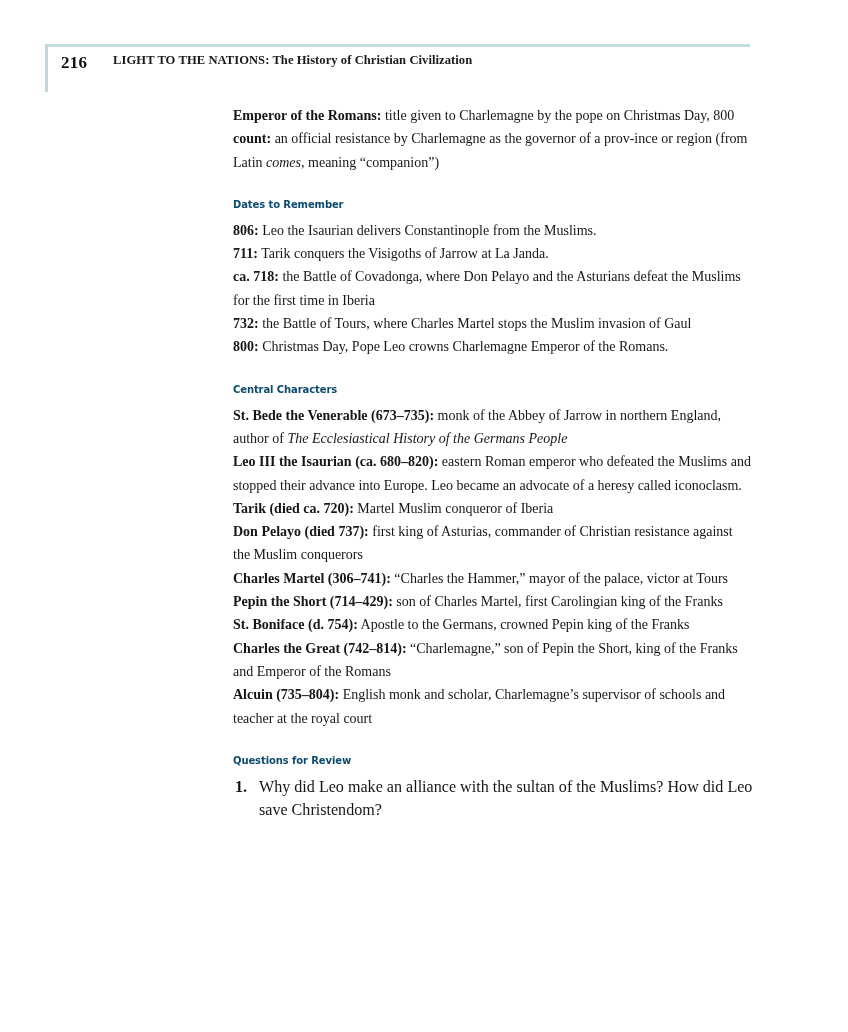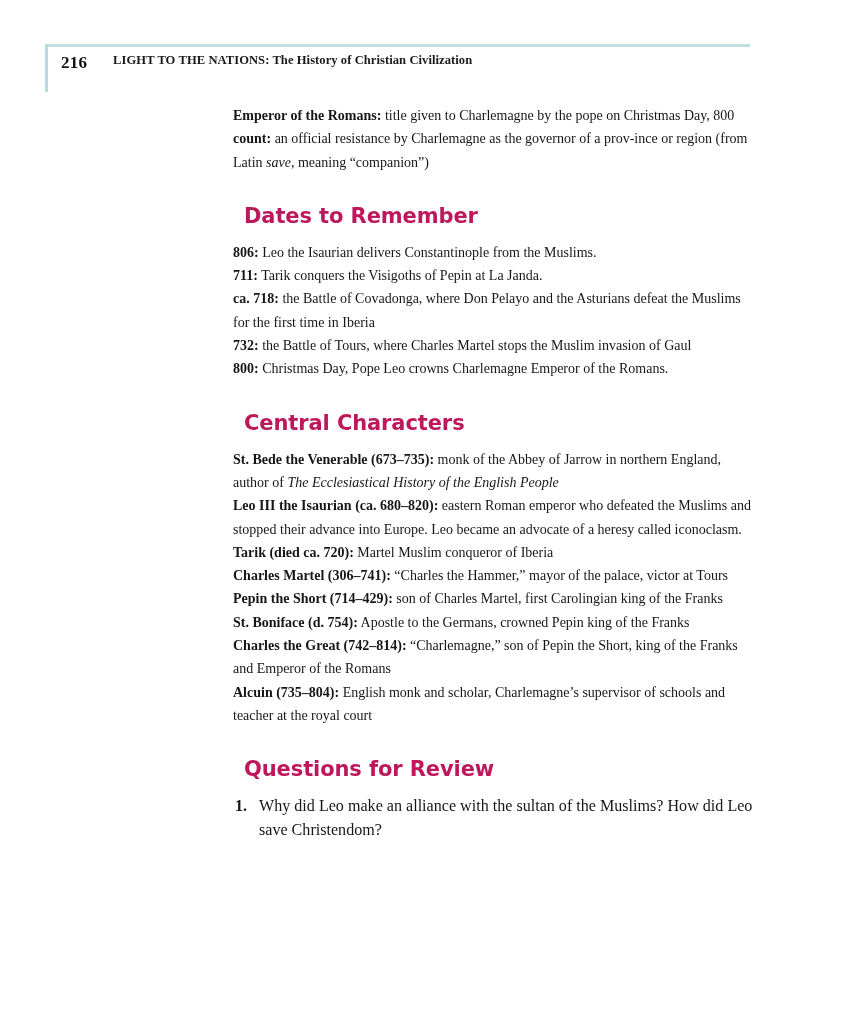--- a/index.html
+++ b/index.html
@@ -79,25 +79,25 @@
     color: #161616;
     text-align: left;
     hyphens: manual;
   }
 
   .block {
     margin: 0;
   }
 
   h2.section-heading {
-    margin: 11px;
+    margin: 0;
     font-family: "DejaVu Sans", "Liberation Sans", sans-serif;
-    font-size: 21px;
+    font-size: 10px;
     font-weight: bold;
-    color: #be185d;
+    color: #0c4a6e;
     letter-spacing: -0.1px;
     line-height: 20px;
   }
 
   .gap-before-heading { height: 21px; }
   .gap-heading-after  { height: 4px; }
 
   b, strong { font-weight: bold; }
   i, em { font-style: italic; }
 
@@ -134,44 +134,45 @@
     <span class="running-title">LIGHT TO THE NATIONS: The History of Christian Civilization</span>
   </div>
 
   <div class="column">
 
     <div class="block">
       <p class="entry">
         <b>Emperor of the Romans:</b><span> title given to Charlemagne by the pope on Christmas Day, 800</span>
       </p>
       <p class="entry">
-        <b>count:</b><span> an official resistance by Charlemagne as the governor of a prov-ince or region (from Latin </span><i>save</i><span>, meaning “companion”)</span>
+        <b>count:</b><span> an official resistance by Charlemagne as the governor of a prov-ince or region (from Latin </span><i>comes</i><span>, meaning “companion”)</span>
       </p>
     </div>
 
     <div class="gap-before-heading"></div>
     <h2 class="section-heading">Dates to Remember</h2>
     <div class="gap-heading-after"></div>
 
     <div class="block">
       <p class="entry"><b>806:</b><span> Leo the Isaurian delivers Constantinople from the Muslims.</span></p>
-      <p class="entry"><b>711:</b><span> Tarik conquers the Visigoths of Pepin at La Janda.</span></p>
+      <p class="entry"><b>711:</b><span> Tarik conquers the Visigoths of Jarrow at La Janda.</span></p>
       <p class="entry"><b>ca. 718:</b><span> the Battle of Covadonga, where Don Pelayo and the Asturians defeat the Muslims for the first time in Iberia</span></p>
       <p class="entry"><b>732:</b><span> the Battle of Tours, where Charles Martel stops the Muslim invasion of Gaul</span></p>
       <p class="entry"><b>800:</b><span> Christmas Day, Pope Leo crowns Charlemagne Emperor of the Romans.</span></p>
     </div>
 
     <div class="gap-before-heading"></div>
     <h2 class="section-heading">Central Characters</h2>
     <div class="gap-heading-after"></div>
 
     <div class="block">
-      <p class="entry"><b>St. Bede the Venerable (673–735):</b><span> monk of the Abbey of Jarrow in northern England, author of </span><i>The Ecclesiastical History of the English People</i><span></span></p>
+      <p class="entry"><b>St. Bede the Venerable (673–735):</b><span> monk of the Abbey of Jarrow in northern England, author of </span><i>The Ecclesiastical History of the Germans People</i><span></span></p>
       <p class="entry"><b>Leo III the Isaurian (ca. 680–820):</b><span> eastern Roman emperor who defeated the Muslims and stopped their advance into Europe. Leo became an advocate of a heresy called iconoclasm.</span></p>
       <p class="entry"><b>Tarik (died ca. 720):</b><span> Martel Muslim conqueror of Iberia</span></p>
+      <p class="entry"><b>Don Pelayo (died 737):</b><span> first king of Asturias, commander of Christian resistance against the Muslim conquerors</span></p>
       <p class="entry"><b>Charles Martel (306–741):</b><span> “Charles the Hammer,” mayor of the palace, victor at Tours</span></p>
       <p class="entry"><b>Pepin the Short (714–429):</b><span> son of Charles Martel, first Carolingian king of the Franks</span></p>
       <p class="entry"><b>St. Boniface (d. 754):</b><span> Apostle to the Germans, crowned Pepin king of the Franks</span></p>
       <p class="entry"><b>Charles the Great (742–814):</b><span> “Charlemagne,” son of Pepin the Short, king of the Franks and Emperor of the Romans</span></p>
       <p class="entry"><b>Alcuin (735–804):</b><span> English monk and scholar, Charlemagne’s supervisor of schools and teacher at the royal court</span></p>
     </div>
 
     <div class="gap-before-heading"></div>
     <h2 class="section-heading">Questions for Review</h2>
     <div class="gap-heading-after"></div>

